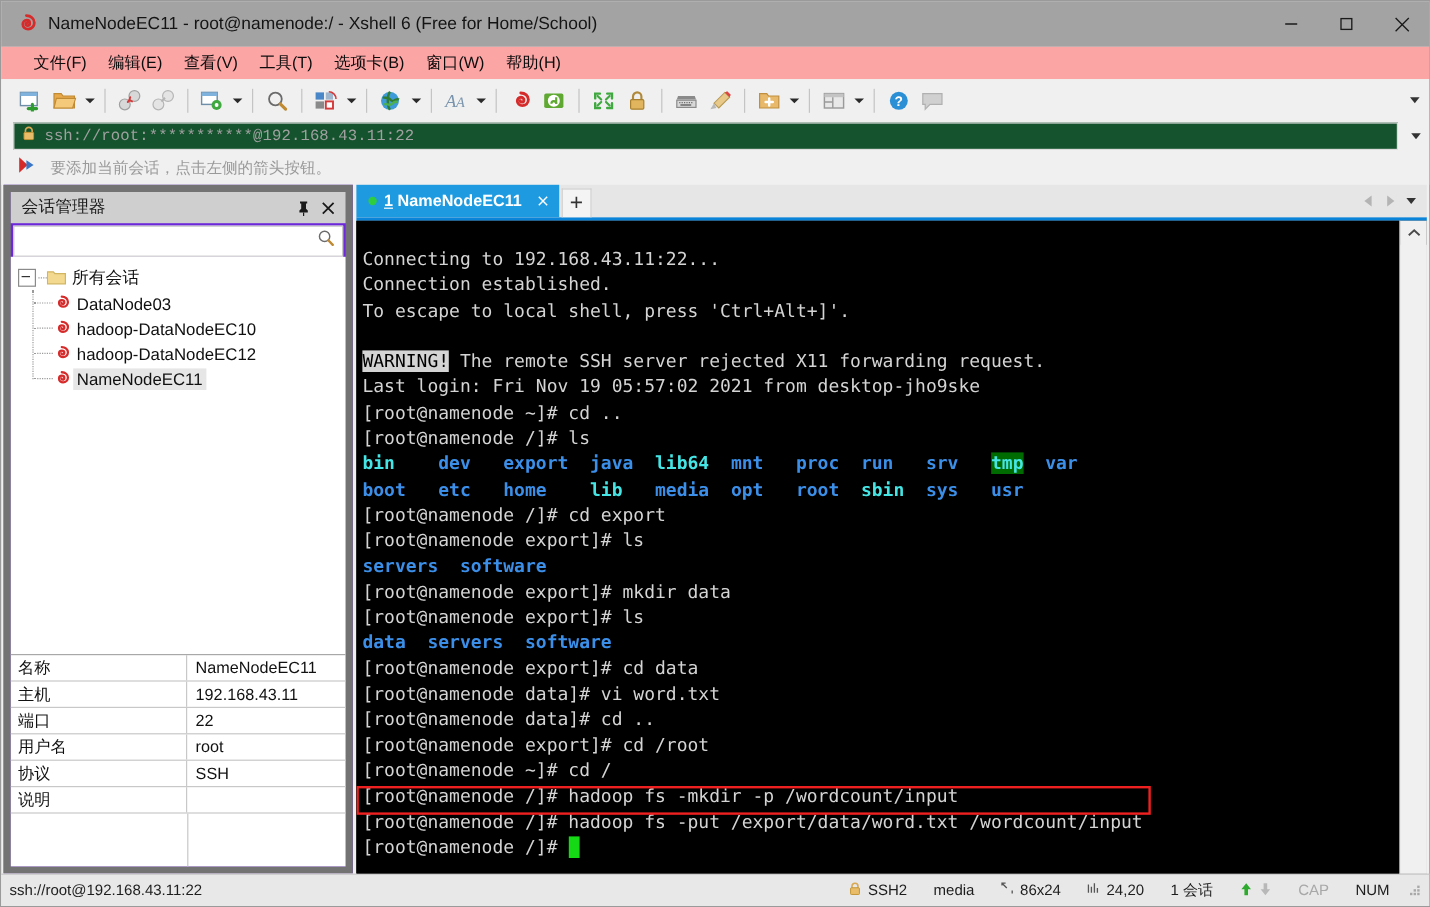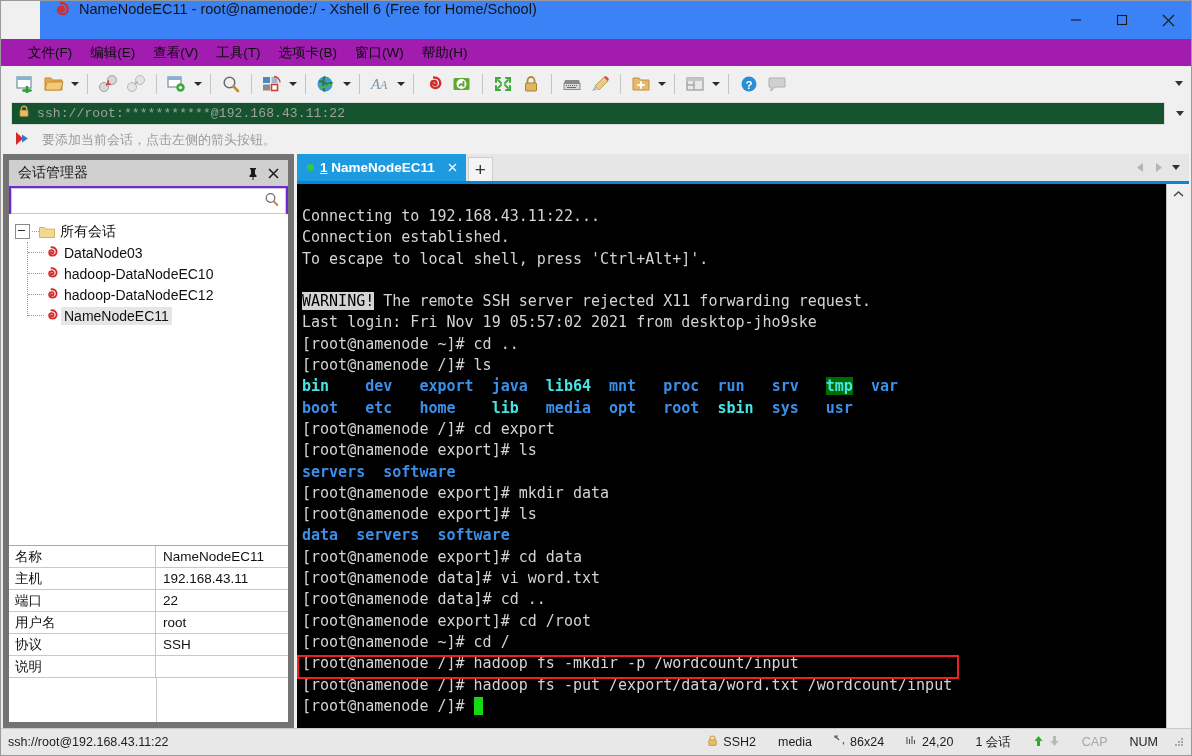--- a/index.html
+++ b/index.html
@@ -16,24 +16,24 @@
     background: #f0f0f0;
     border: 1px solid #9a9a9a;
     box-sizing: border-box;
     display: flex;
     flex-direction: column;
   }
 
   
   .titlebar {
     height: 38px;
-    background: #3b82f6;
-    display: flex;
+    background: #a3a3a3;
+    display: flex;
+    align-items: center;
     flex: 0 0 38px;
-    margin-left: 39px;
   }
   .title-icon {
     width: 18px; height: 18px;
     margin-left: 12px; margin-right: 9px;
     position: relative;
     flex: 0 0 auto;
   }
   .title-text {
     font-size: 14.5px;
     color: #141414;
@@ -43,21 +43,21 @@
   .win-btn {
     width: 46px; height: 38px;
     display: flex; align-items: center; justify-content: center;
     color: #1a1a1a;
   }
   .win-btn svg { display: block; }
 
   
   .menubar {
     height: 27px;
-    background: #a21caf;
+    background: #fca5a5;
     display: flex;
     align-items: center;
     padding-left: 14px;
     flex: 0 0 27px;
     border-left: 4px solid transparent;
   }
   .menu-item {
     font-size: 13.5px;
     color: #0c0c0c;
     padding: 3px 9px;

